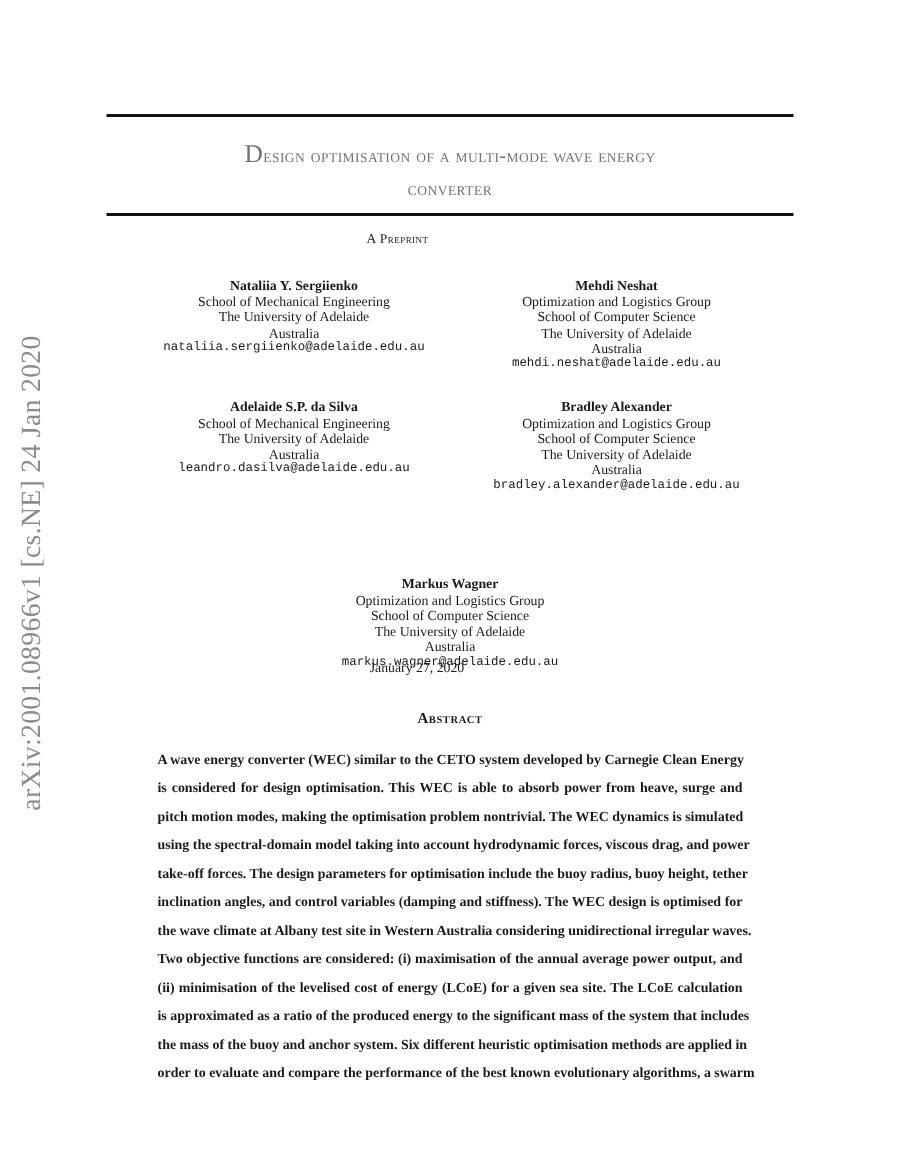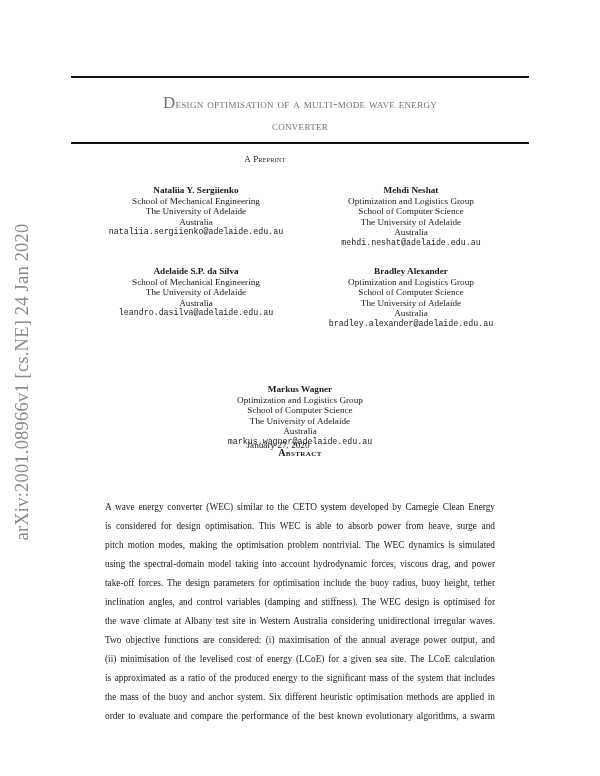--- a/index.html
+++ b/index.html
@@ -82,41 +82,42 @@
       left: 0;
       width: 556px;
       top: 440px;
       text-align: center;
       font-size: 9.2px;
     }
     .abstract-heading {
       position: absolute;
       left: 0;
       width: 600px;
-      top: 447px;
+      top: 474px;
       text-align: center;
       font-size: 10px;
       font-weight: bold;
       font-variant: small-caps;
       letter-spacing: 0.4px;
     }
     .abstract-body {
       position: absolute;
       left: 105px;
       width: 390px;
       top: 498px;
       font-size: 9.3px;
       line-height: 19px;
     }
     .abstract-line {
       display: block;
       text-align: justify;
       text-align-last: justify;
       white-space: nowrap;
       height: 19px;
+      font-weight: bold;
     }
   </style>
 </head>
 <body>
 
 <div class="arxiv-stamp">arXiv:2001.08966v1  [cs.NE]  24 Jan 2020</div>
 
 <div class="rule top"></div>
 <div class="title">
   <span class="big">D</span><span>esign optimisation of a multi-mode wave energy</span><br>

